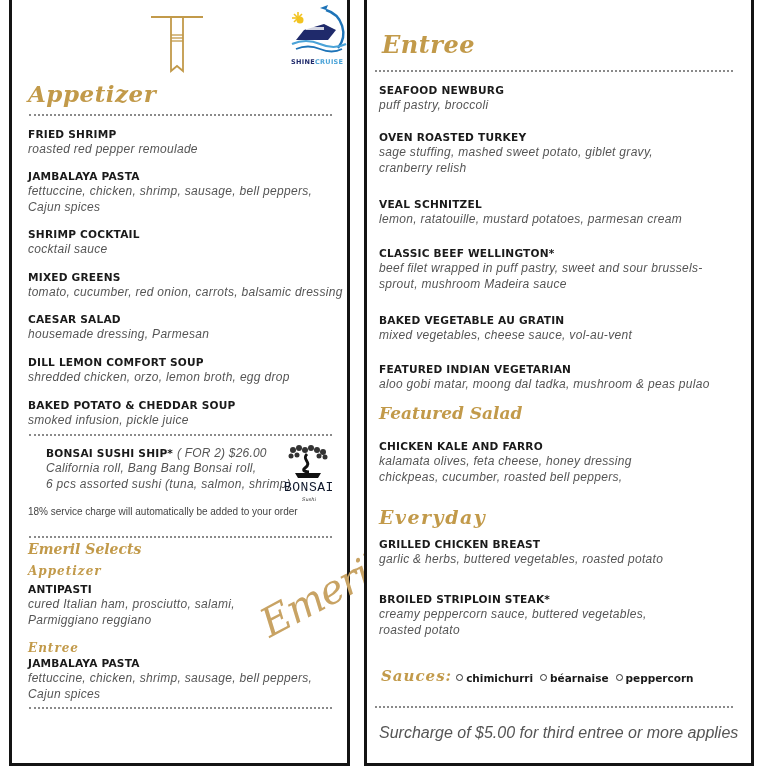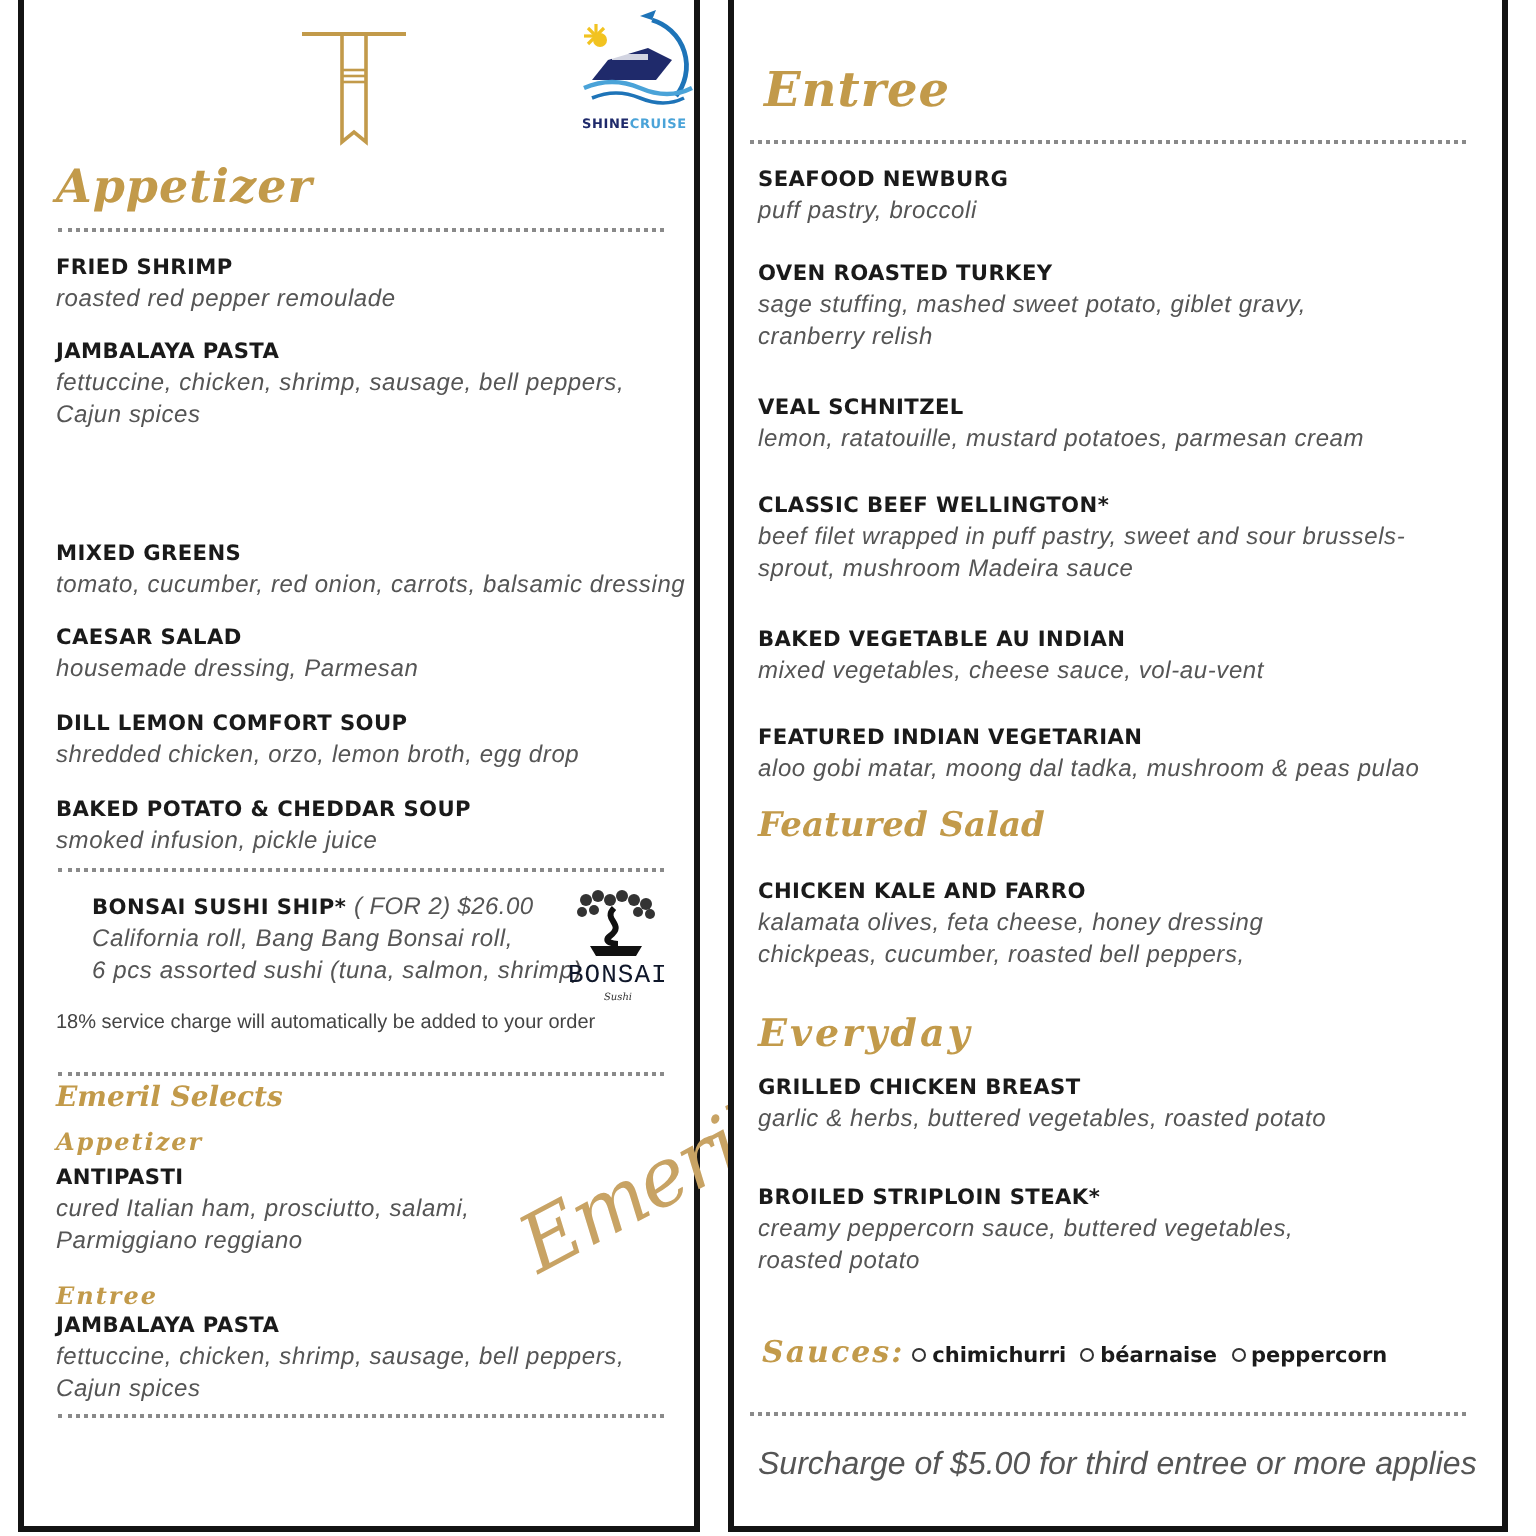--- a/index.html
+++ b/index.html
@@ -98,20 +98,24 @@
 
   <div class="item" style="left:16px;top:127px;">
     <div class="name">FRIED SHRIMP</div>
     <div class="desc">roasted red pepper remoulade</div>
   </div>
   <div class="item" style="left:16px;top:169px;">
     <div class="name">JAMBALAYA PASTA</div>
     <div class="desc">fettuccine, chicken, shrimp, sausage, bell peppers,</div>
     <div class="desc">Cajun spices</div>
   </div>
+  <div class="item" style="left:16px;top:227px;">
+    <div class="name">SHRIMP COCKTAIL</div>
+    <div class="desc">cocktail sauce</div>
+  </div>
   <div class="item" style="left:16px;top:270px;">
     <div class="name">MIXED GREENS</div>
     <div class="desc">tomato, cucumber, red onion, carrots, balsamic dressing</div>
   </div>
   <div class="item" style="left:16px;top:312px;">
     <div class="name">CAESAR SALAD</div>
     <div class="desc">housemade dressing, Parmesan</div>
   </div>
   <div class="item" style="left:16px;top:355px;">
     <div class="name">DILL LEMON COMFORT SOUP</div>
@@ -190,21 +194,21 @@
   <div class="item" style="left:12px;top:197px;">
     <div class="name">VEAL SCHNITZEL</div>
     <div class="desc">lemon, ratatouille, mustard potatoes, parmesan cream</div>
   </div>
   <div class="item" style="left:12px;top:246px;">
     <div class="name">CLASSIC BEEF WELLINGTON*</div>
     <div class="desc">beef filet wrapped in puff pastry, sweet and sour brussels-</div>
     <div class="desc">sprout, mushroom Madeira sauce</div>
   </div>
   <div class="item" style="left:12px;top:313px;">
-    <div class="name">BAKED VEGETABLE AU INDIAN</div>
+    <div class="name">BAKED VEGETABLE AU GRATIN</div>
     <div class="desc">mixed vegetables, cheese sauce, vol-au-vent</div>
   </div>
   <div class="item" style="left:12px;top:362px;">
     <div class="name">FEATURED INDIAN VEGETARIAN</div>
     <div class="desc">aloo gobi matar, moong dal tadka, mushroom &amp; peas pulao</div>
   </div>
 
   <h2 class="h-mid" style="left:12px;top:403px;font-size:17px;">Featured Salad</h2>
   <div class="item" style="left:12px;top:439px;">
     <div class="name">CHICKEN KALE AND FARRO</div>

